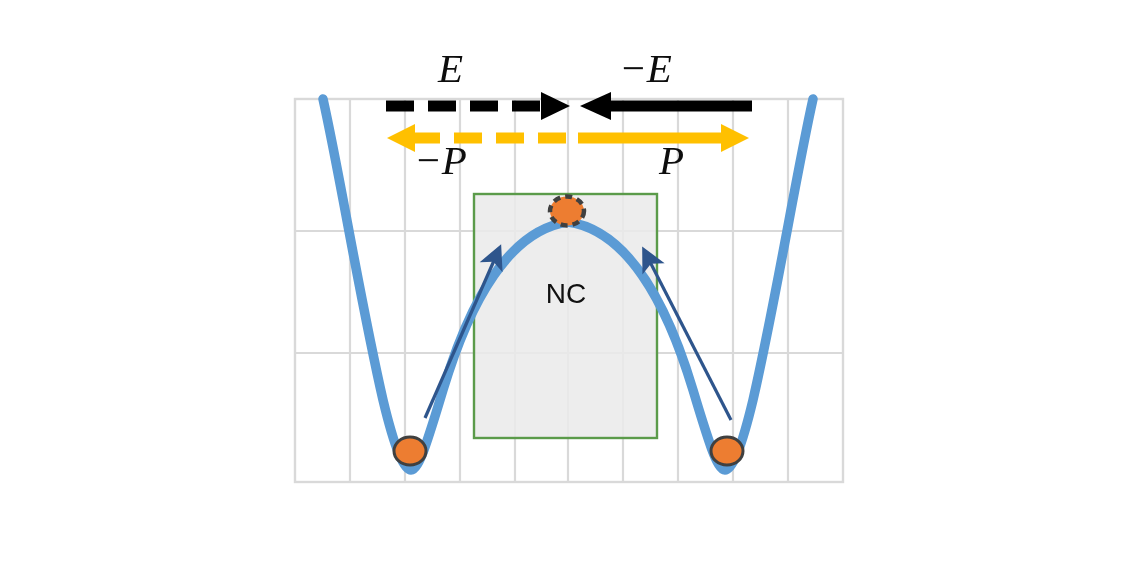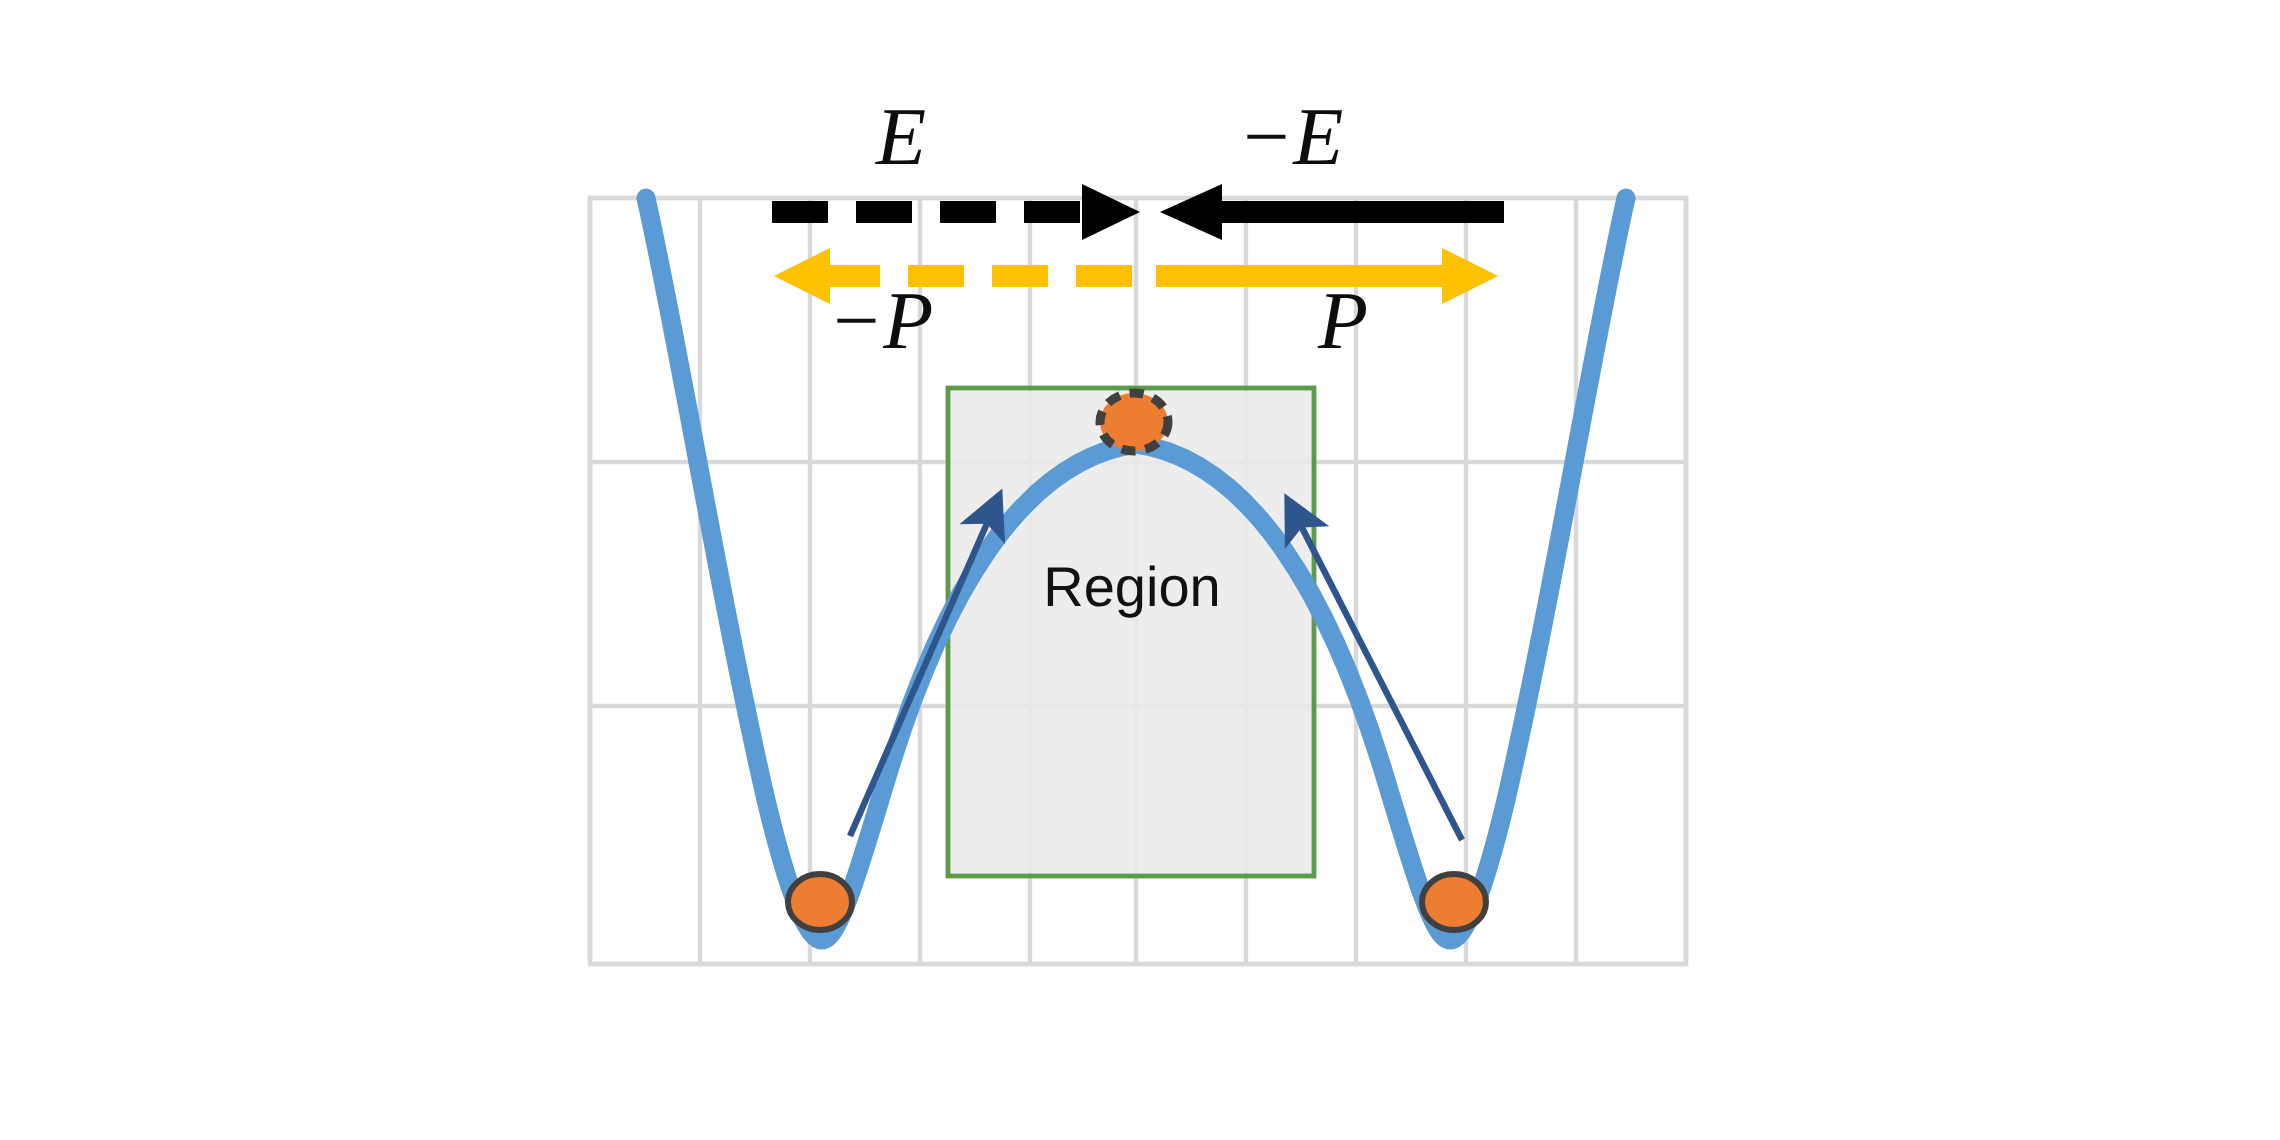--- a/index.html
+++ b/index.html
@@ -130,16 +130,16 @@
 
   <div class="lbl lbl-E">E</div>
 
   <div class="lbl lbl-negE">−E</div>
 
   <div class="lbl lbl-negP">−P</div>
 
   <div class="lbl lbl-P">P</div>
 
   <div class="nc-text">
-    <div>Region</div>
+    <div>NC</div>
   </div>
 
 </div>
 
 </body></html>

